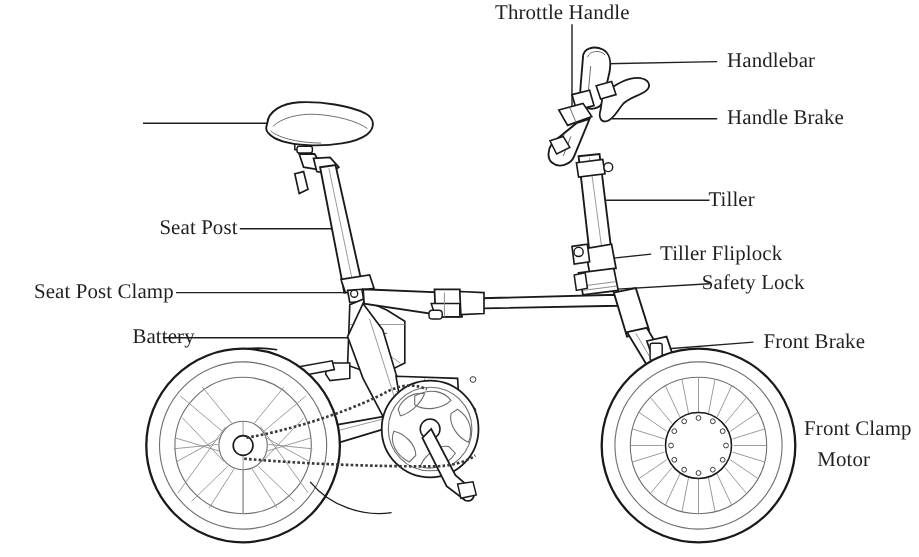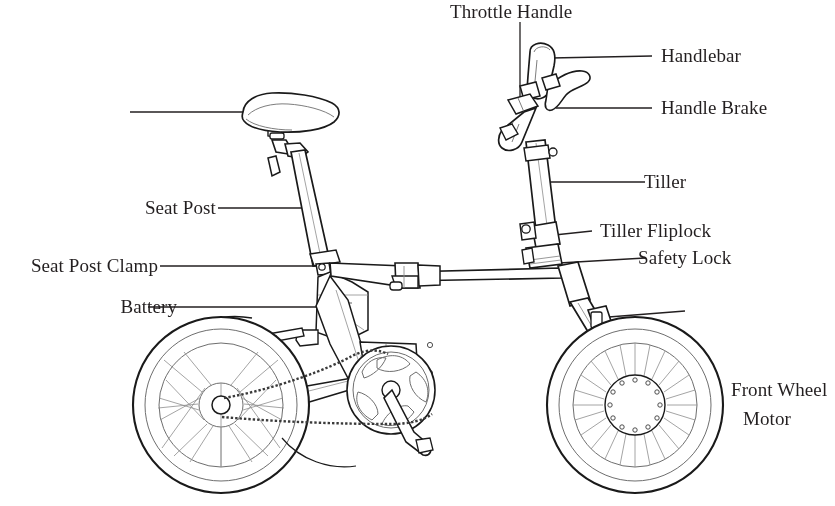--- a/index.html
+++ b/index.html
@@ -272,16 +272,17 @@
   <div class="lbl right-align" style="left:0;top:256px;width:158px;">Seat Post Clamp</div>
   <div class="lbl right-align" style="left:0;top:297px;width:146px;margin-left:31px;">Battery</div>
 
   <div class="lbl" style="left:450px;top:2px;">Throttle Handle</div>
 
   <div class="lbl" style="left:661px;top:46px;">Handlebar</div>
   <div class="lbl" style="left:661px;top:98px;">Handle Brake</div>
   <div class="lbl" style="left:644px;top:172px;">Tiller</div>
   <div class="lbl" style="left:600px;top:221px;">Tiller Fliplock</div>
   <div class="lbl" style="left:638px;top:248px;">Safety Lock</div>
-  <div class="lbl" style="left:731px;top:380px;">Front Wheel</div>
+  <div class="lbl" style="left:694px;top:301px;">Front Brake</div>
+  <div class="lbl" style="left:731px;top:380px;">Front Clamp</div>
   <div class="lbl" style="left:731px;top:409px;margin-left:12px;">Motor</div>
 
 </div>
 
 </body></html>

